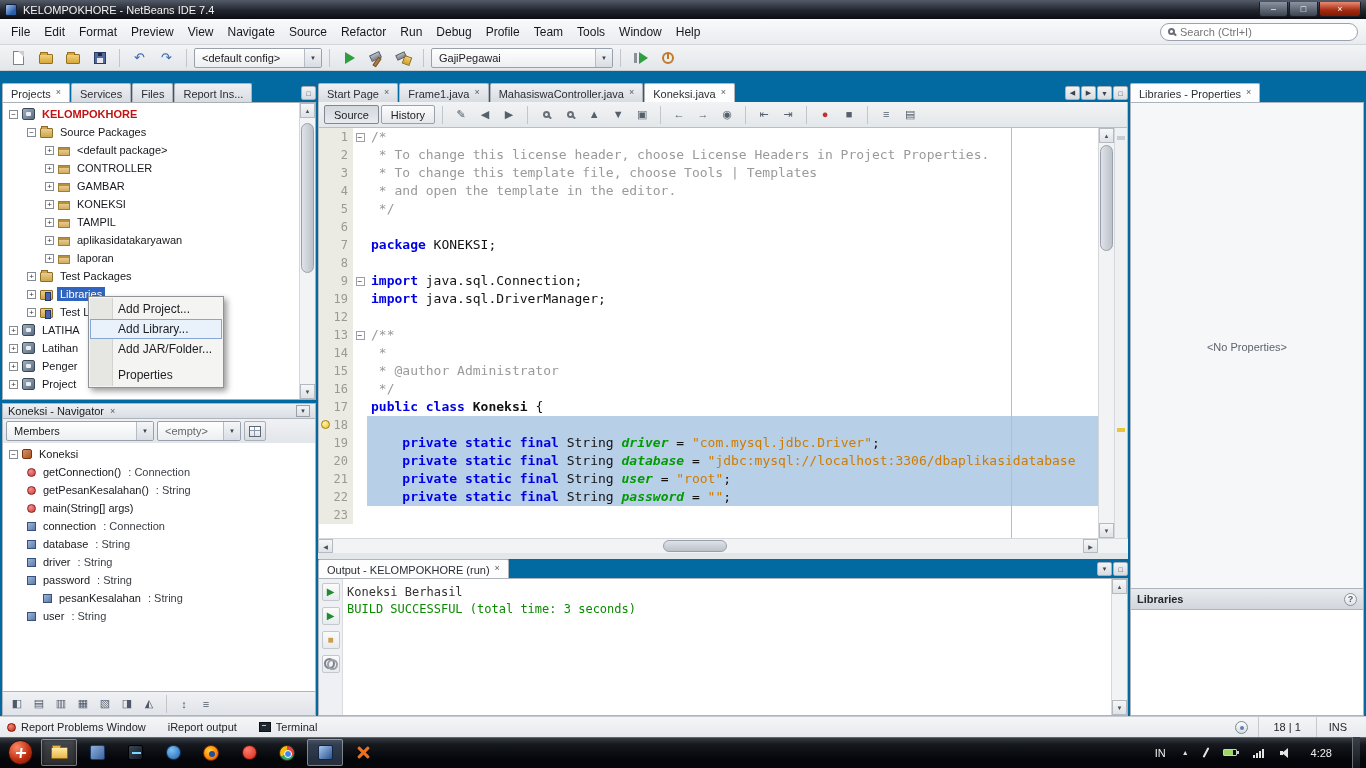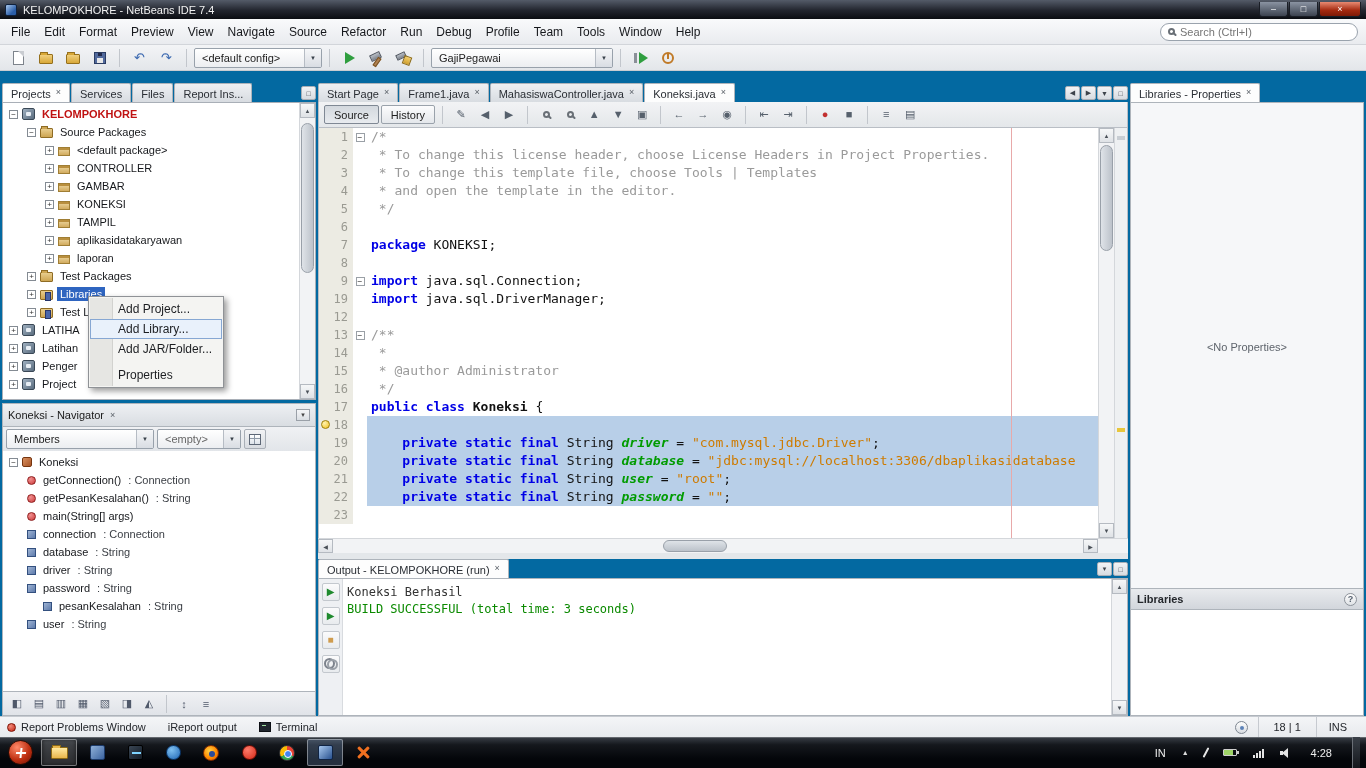--- a/index.html
+++ b/index.html
@@ -102,21 +102,21 @@
   .sb-track{flex:1;position:relative}
   .sb-thumb{position:absolute;left:1px;right:1px;border-radius:7px;background:linear-gradient(90deg,#dfe3e8,#bcc2ca);border:1px solid #99a0a9}
   .hscrollrow{height:15px;display:flex;background:#f2f3f5;border-top:1px solid #d4d7db}
   .hsb-btn{width:15px;display:flex;align-items:center;justify-content:center;font-size:6px;color:#4a5058;background:linear-gradient(#f6f7f8,#dfe2e6);border:1px solid #b5bac1;flex:none}
   .hsb-track{flex:1;position:relative}
   .hsb-thumb{position:absolute;top:1px;bottom:1px;border-radius:7px;background:linear-gradient(#dfe3e8,#bcc2ca);border:1px solid #99a0a9}
   .hcorner{width:30px;flex:none}
 
   
   .gapline{height:3px}
-  .navhdr{height:24px;background:linear-gradient(#eef0f3,#d9dde2);border:1px solid #aeb4bb;display:flex;align-items:center;gap:6px;padding:0 5px;font-size:11px}
+  .navhdr{height:16px;background:linear-gradient(#eef0f3,#d9dde2);border:1px solid #aeb4bb;display:flex;align-items:center;gap:6px;padding:0 5px;font-size:11px}
   .navhdr .x{font-size:9px;color:#5a6068}
   .navhdr .dock{margin-left:auto;width:14px;height:12px;border:1px solid #9aa0a8;background:linear-gradient(#f4f5f7,#dadee3);display:flex;align-items:center;justify-content:center;font-size:7px;color:#444}
   .navfilters{height:24px;background:linear-gradient(#f0f1f4,#e2e5e9);border-left:1px solid #aeb4bb;border-right:1px solid #aeb4bb;display:flex;align-items:center;gap:3px;padding:0 3px}
   .i-grid{width:12px;height:11px;border:1px solid #5d6776;background:linear-gradient(#fff,#dde3ea);position:relative}
   .i-grid::before{content:"";position:absolute;left:0;right:0;top:3px;height:1px;background:#8d98a6}
   .i-grid::after{content:"";position:absolute;top:0;bottom:0;left:4px;width:1px;background:#8d98a6}
   .navtree{flex:1;background:#fff;border:1px solid #aeb4bb;border-top:none;overflow:hidden;padding-top:2px}
   .minibar{height:24px;background:linear-gradient(#f0f1f4,#e0e3e8);border:1px solid #aeb4bb;border-top:none;display:flex;align-items:center;gap:2px;padding:0 4px}
   .mb-btn{width:20px;height:18px;display:flex;align-items:center;justify-content:center;font-size:11px;color:#50596a;border-radius:2px}
 

